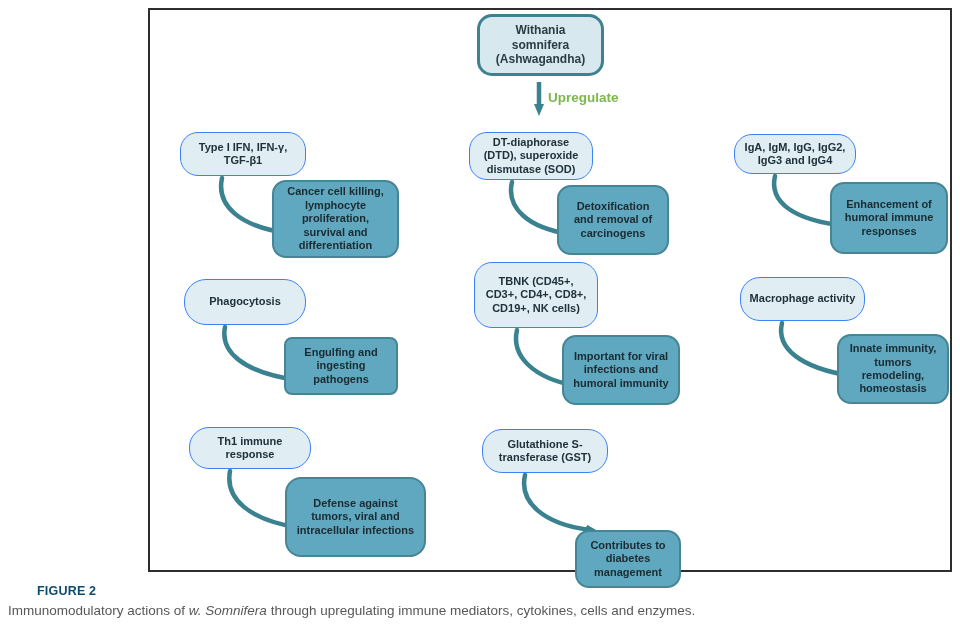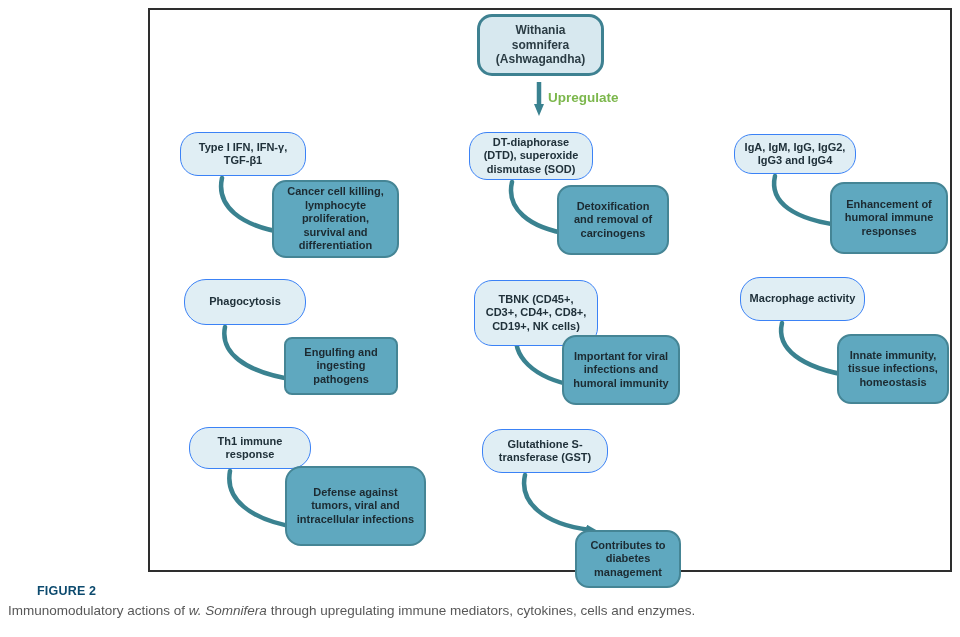--- a/index.html
+++ b/index.html
@@ -66,26 +66,26 @@
     color: #7cb74c;
   }
   
   .p0s { left: 30px;  top: 122px; width: 126px; min-height: 44px; }
   .p0e { left: 122px; top: 170px; width: 127px; min-height: 78px; border-radius: 14px; }
   
   .p1s { left: 34px;  top: 269px; width: 122px; min-height: 46px; border-radius: 22px; }
   .p1e { left: 134px; top: 327px; width: 114px; min-height: 58px; border-radius: 8px; }
   
   .p2s { left: 39px;  top: 417px; width: 122px; min-height: 42px; border-radius: 20px; }
-  .p2e { left: 135px; top: 456px; width: 141px; min-height: 80px; border-radius: 16px; }
+  .p2e { left: 135px; top: 467px; width: 141px; min-height: 80px; border-radius: 16px; }
   
   .p3s { left: 319px; top: 122px; width: 124px; min-height: 48px; }
   .p3e { left: 407px; top: 175px; width: 112px; min-height: 70px; border-radius: 14px; }
   
-  .p4s { left: 324px; top: 252px; width: 124px; min-height: 66px; margin-top: 18px; }
+  .p4s { left: 324px; top: 252px; width: 124px; min-height: 66px; }
   .p4e { left: 412px; top: 325px; width: 118px; min-height: 70px; border-radius: 14px; }
   
   .p5s { left: 332px; top: 419px; width: 126px; min-height: 44px; border-radius: 20px; }
   .p5e { left: 425px; top: 484px; width: 106px; min-height: 58px; border-radius: 14px; margin-top: 36px; }
   
   .p6s { left: 584px; top: 124px; width: 122px; min-height: 40px; }
   .p6e { left: 680px; top: 172px; width: 118px; min-height: 72px; border-radius: 14px; }
   
   .p7s { left: 590px; top: 267px; width: 125px; min-height: 44px; border-radius: 20px; }
   .p7e { left: 687px; top: 324px; width: 112px; min-height: 70px; border-radius: 14px; }
@@ -151,21 +151,21 @@
     <div class="node light p4s">TBNK (CD45+, CD3+, CD4+, CD8+, CD19+, NK cells)</div>
     <div class="node dark  p4e">Important for viral infections and humoral immunity</div>
 
     <div class="node light p5s">Glutathione S-transferase (GST)</div>
     <div class="node dark  p5e">Contributes to diabetes management</div>
 
     <div class="node light p6s">IgA, IgM, IgG, IgG2, IgG3 and IgG4</div>
     <div class="node dark  p6e">Enhancement of humoral immune responses</div>
 
     <div class="node light p7s">Macrophage activity</div>
-    <div class="node dark  p7e">Innate immunity, tissue infections, homeostasis</div>
+    <div class="node dark  p7e">Innate immunity, tumors remodeling, homeostasis</div>
 
   </div>
 
   <div class="caption">
     <div class="cap-label">FIGURE 2</div>
     <div class="cap-text"><span>Immunomodulatory actions of </span><i>w. Somnifera</i><span> through upregulating immune mediators, cytokines, cells and enzymes.</span></div>
   </div>
 
 </div>
 

